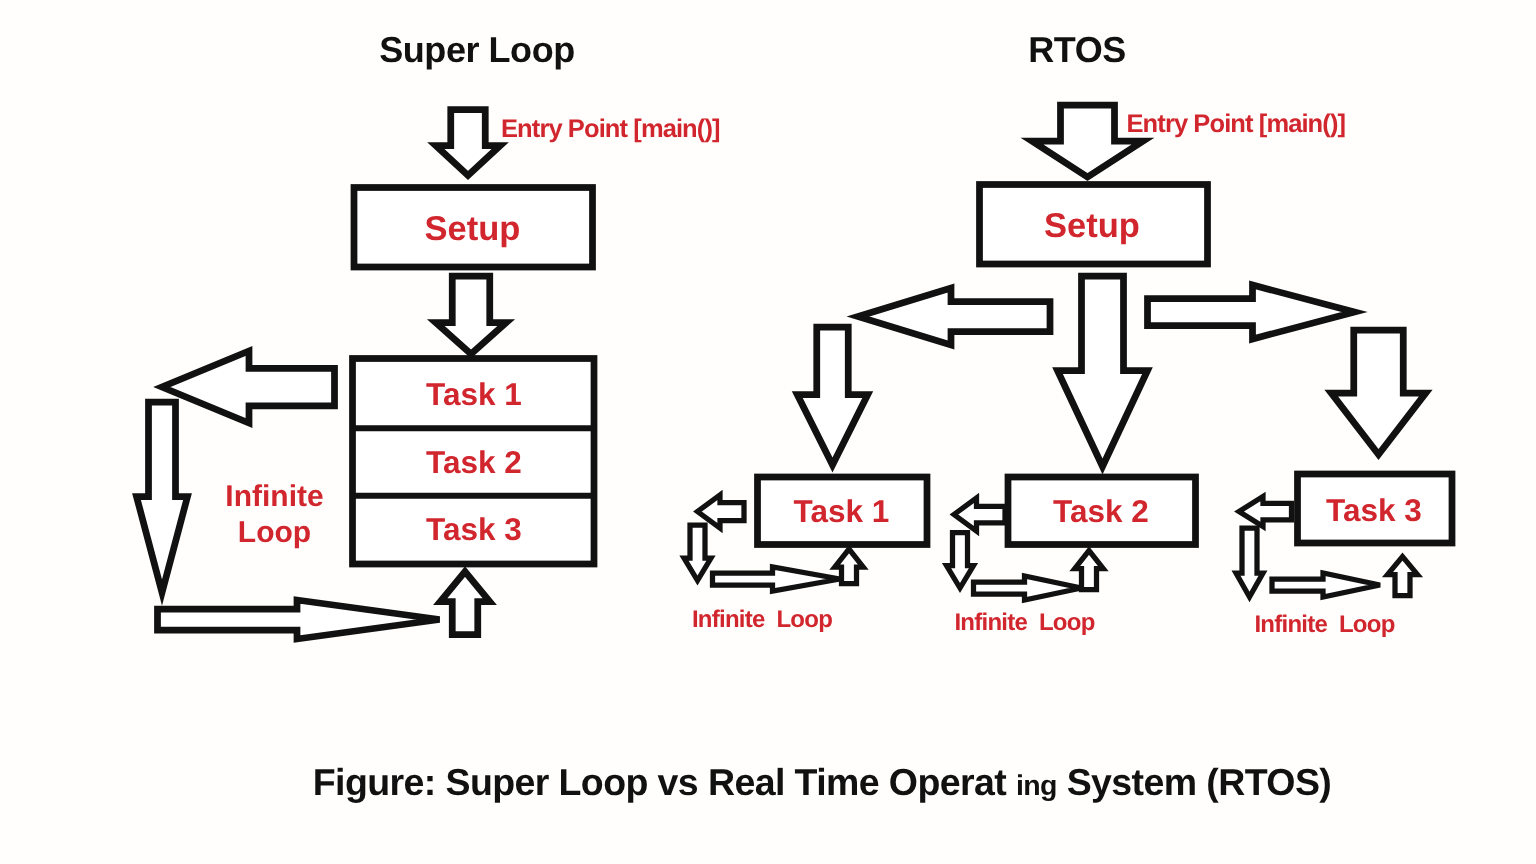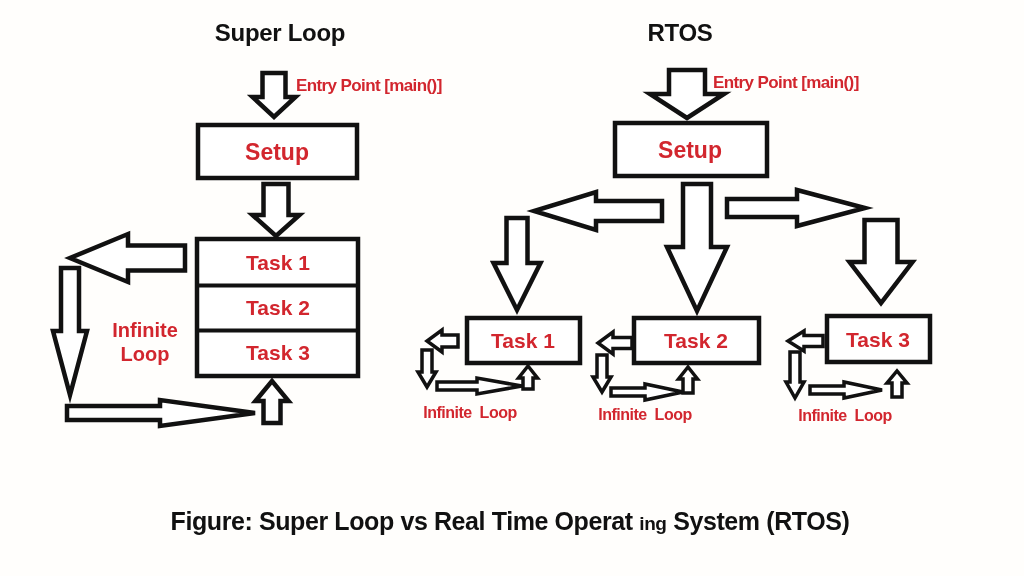--- a/index.html
+++ b/index.html
@@ -1,21 +1,21 @@
 <!DOCTYPE html>
 <html style="--red: #d2262e; --ink: #111111; --paper: #fffefc;"><head>
 <meta charset="utf-8">
 <style>
   :root{
     --red:#d2262e;
     --ink:#111111;
     --paper:#fffefc;
   }
   html,body{margin:0;padding:0;background:var(--paper);}
-  .stage{position:relative;width:968px;height:576px;background:var(--paper);overflow:hidden;}
+  .stage{position:relative;width:968px;height:576px;background:var(--paper);overflow:hidden;margin-left:38px;}
   svg{display:block;font-family:"Liberation Sans","DejaVu Sans",sans-serif;}
   .box{fill:#ffffff;stroke:var(--ink);stroke-width:4.5;}
   .divider{stroke:var(--ink);stroke-width:4;}
   .arrow{fill:#ffffff;stroke:var(--ink);stroke-width:4.5;stroke-linejoin:miter;}
   .arrow-small{stroke-width:3.5;}
   text{font-weight:700;}
   .red{fill:var(--red);}
   .ink{fill:var(--ink);}
   .title{font-size:24px;letter-spacing:-0.3px;}
   .entry-label{font-size:17px;letter-spacing:-0.6px;}

